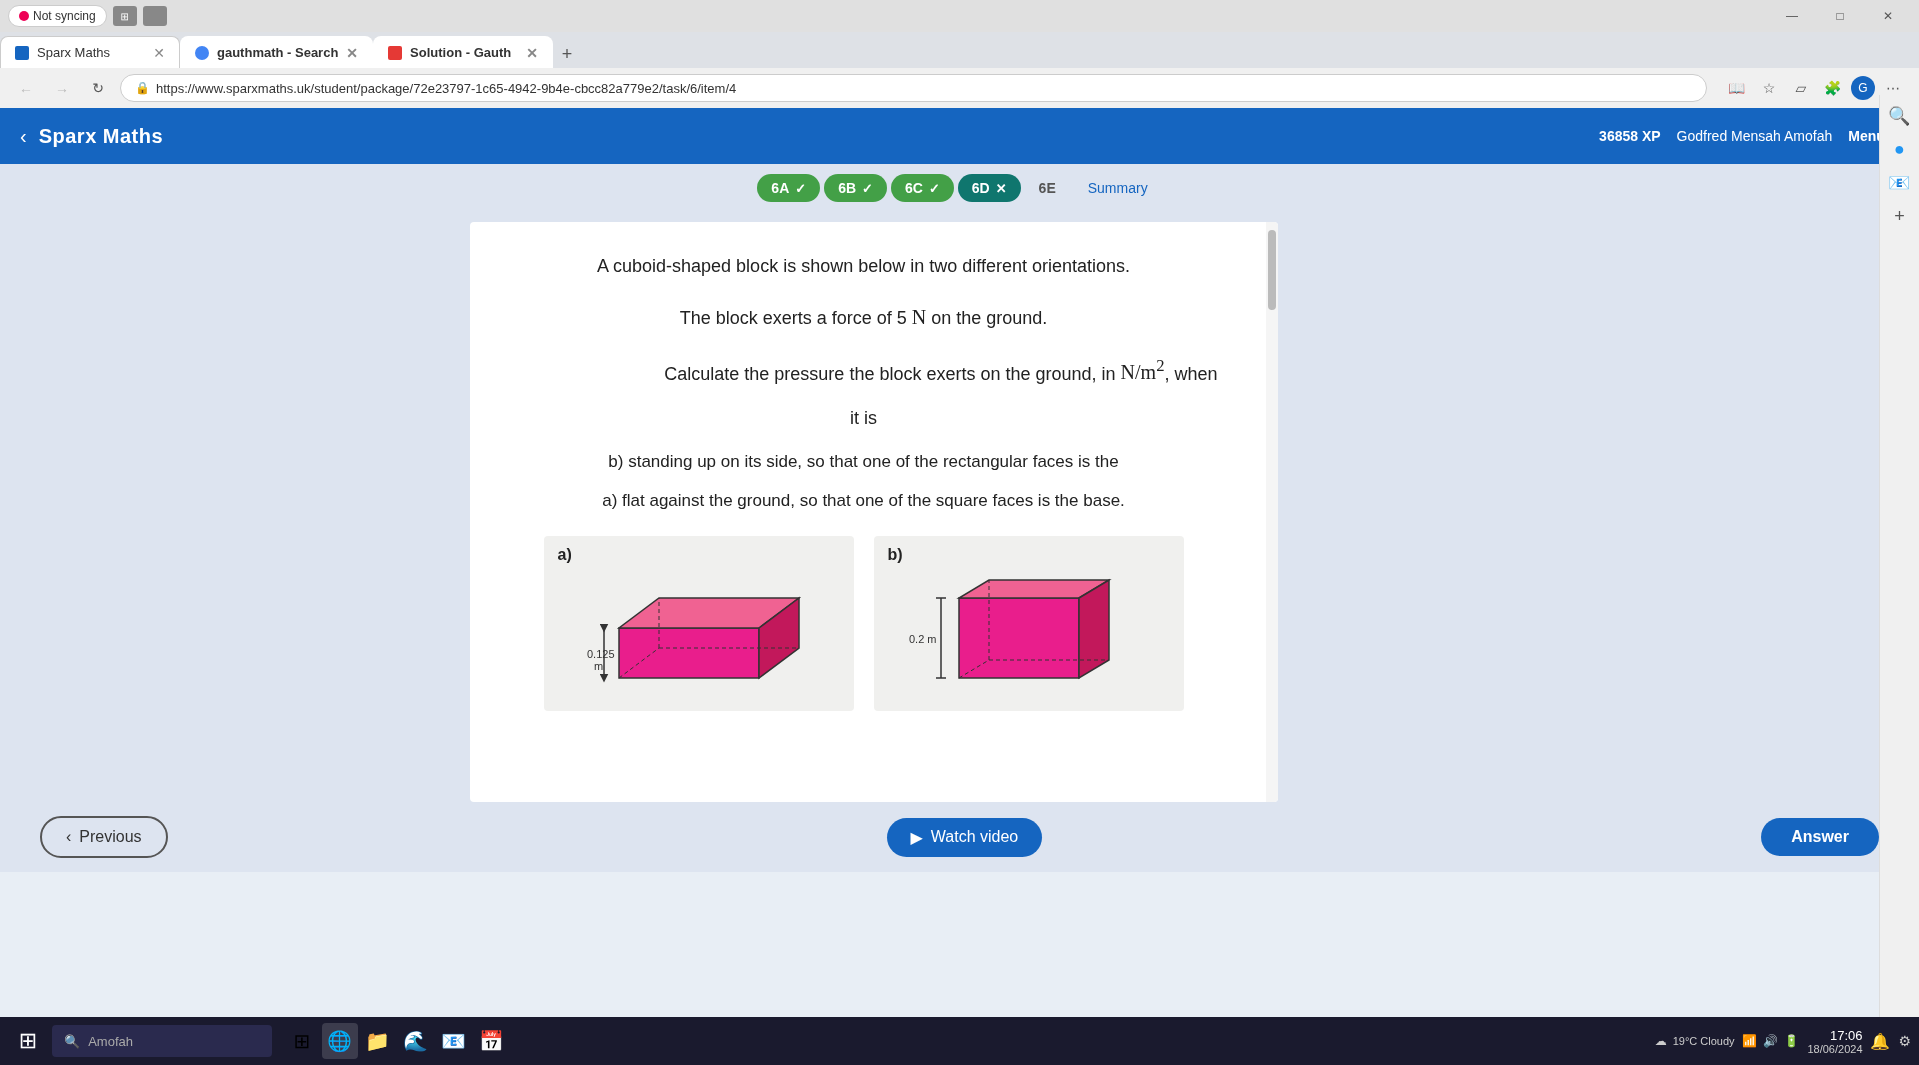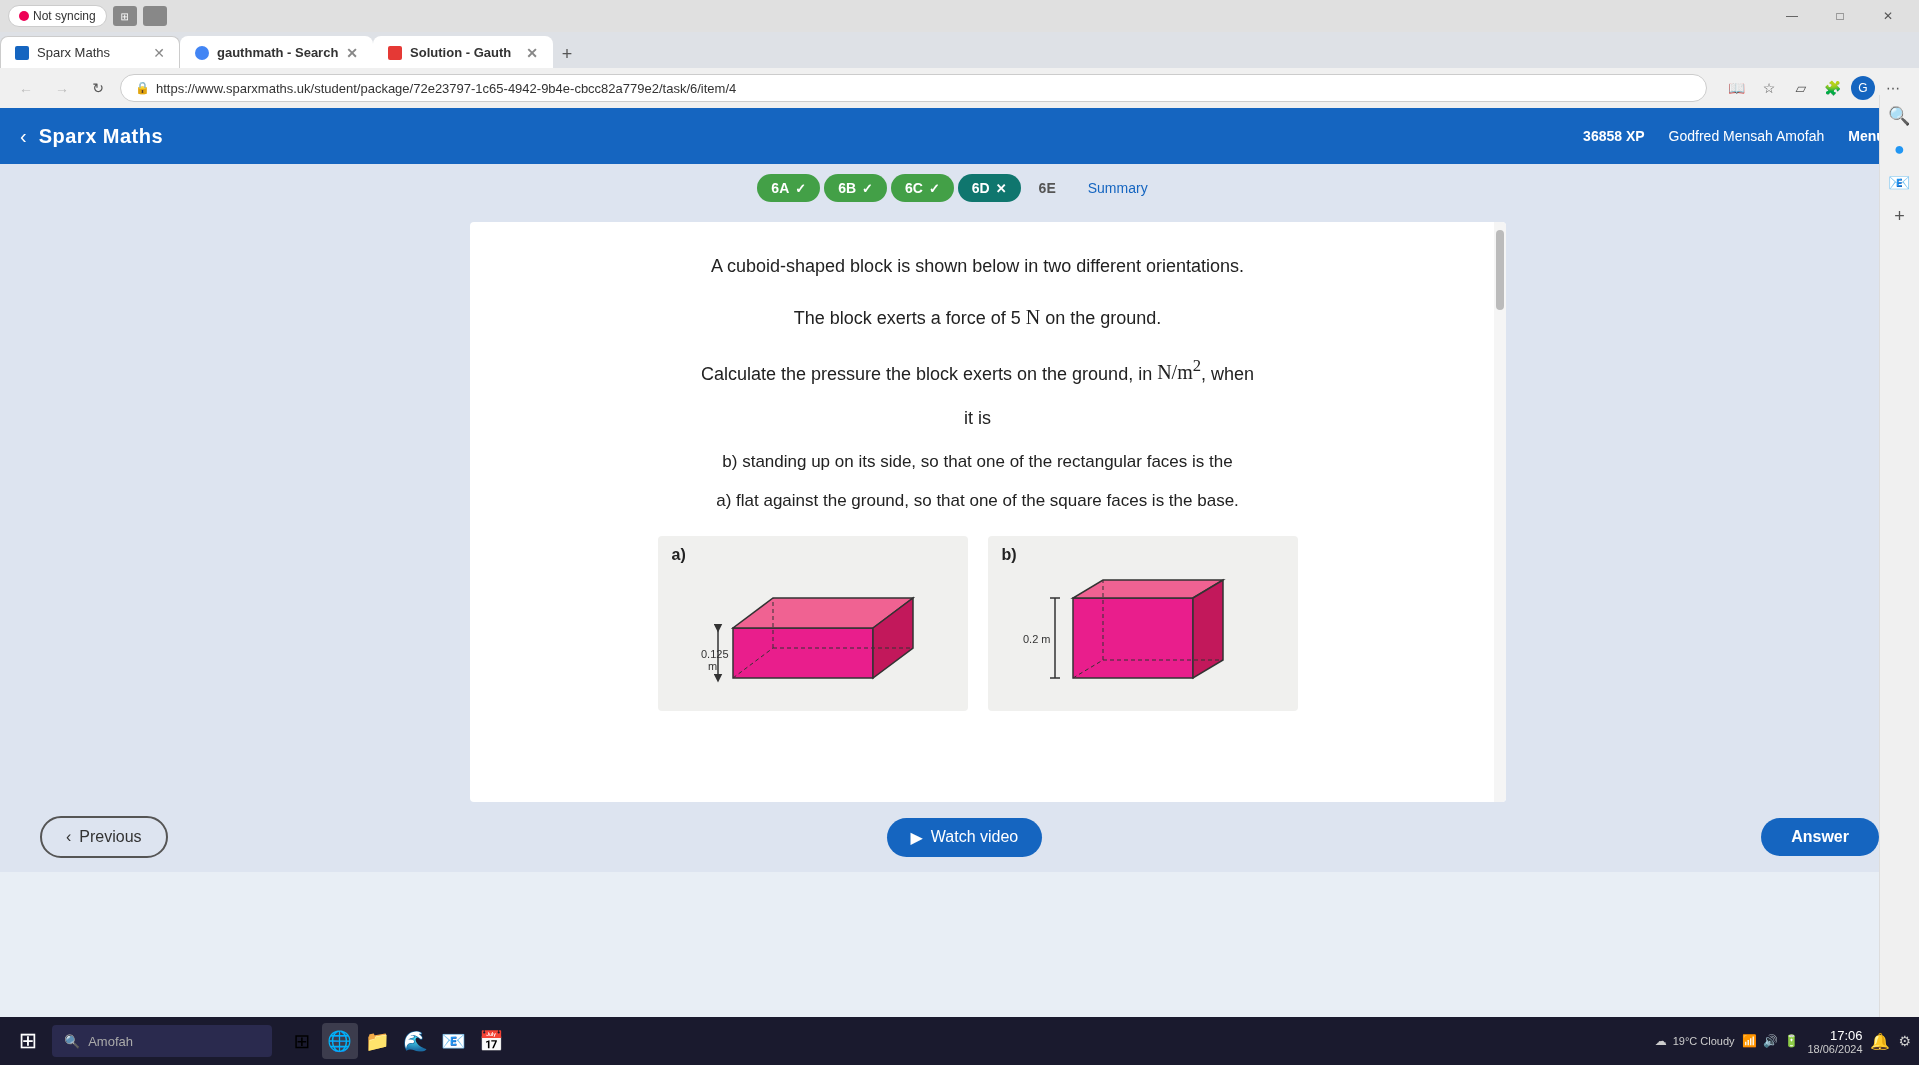--- a/index.html
+++ b/index.html
@@ -21,38 +21,38 @@
     .nav-btn { width: 28px; height: 28px; display: flex; align-items: center; justify-content: center; color: #555; font-size: 14px; cursor: pointer; border-radius: 50%; }
     .nav-btn.disabled { color: #bbb; cursor: default; }
     .address-bar { flex: 1; height: 28px; background: #fff; border: 1px solid #ccc; border-radius: 14px; display: flex; align-items: center; padding: 0 14px; font-size: 13px; color: #333; }
     .browser-actions { display: flex; align-items: center; gap: 4px; margin-left: 8px; }
     .browser-action-btn { width: 28px; height: 28px; display: flex; align-items: center; justify-content: center; color: #555; font-size: 14px; cursor: pointer; border-radius: 50%; }
 
     
     .sparx-header { background: #1565c0; height: 56px; display: flex; align-items: center; padding: 0 20px; position: relative; }
     .sparx-back-btn { color: white; font-size: 20px; cursor: pointer; margin-right: 12px; }
     .sparx-logo { color: white; font-size: 20px; font-weight: 700; letter-spacing: 0.5px; }
-    .sparx-header-right { margin-left: auto; display: flex; align-items: flex-end; gap: 24px; color: white; font-size: 14px; }
+    .sparx-header-right { margin-left: auto; display: flex; align-items: flex-end; gap: 16px; color: white; font-size: 14px; }
     .xp-badge { color: #fff; font-weight: 600; }
     .user-name { color: #fff; }
     .menu-btn { color: white; font-size: 14px; font-weight: 600; cursor: pointer; display: flex; align-items: center; gap: 6px; }
 
     
     .task-tabs { display: flex; justify-content: center; align-items: center; gap: 4px; padding: 10px 0; background: #dde4f0; }
     .task-tab { display: flex; align-items: center; gap: 6px; padding: 6px 14px; border-radius: 20px; font-size: 14px; font-weight: 600; cursor: pointer; }
     .task-tab.done { background: #43a047; color: white; }
     .task-tab.error { background: #0f766e; color: white; }
     .task-tab.inactive { background: transparent; color: #555; }
     .task-tab.summary { background: transparent; color: #1565c0; font-weight: 400; }
     .task-tab .check { font-size: 13px; }
     .task-tab .x { font-size: 13px; }
 
     
     .main-area { background: #dde4f0; display: flex; justify-content: center; padding: 10px 0 0; }
-    .content-card { background: white; width: 1036px; min-height: 580px; border-radius: 4px; padding: 30px 40px 20px; position: relative; overflow-y: auto; max-height: 600px; }
+    .content-card { background: white; width: 808px; min-height: 580px; border-radius: 4px; padding: 30px 40px 20px; position: relative; overflow-y: auto; max-height: 600px; }
 
     .question-text { text-align: center; font-size: 18px; color: #222; line-height: 1.6; margin-bottom: 20px; }
     .question-sub { text-align: center; font-size: 18px; color: #222; line-height: 1.7; margin-bottom: 14px; }
     .question-parts { font-size: 17px; color: #222; line-height: 1.7; margin-bottom: 10px; text-align: center; }
     .math-inline { font-family: 'Times New Roman', serif; font-size: 20px; }
 
     
     .diagrams-row { display: flex; gap: 20px; margin-top: 20px; justify-content: center; }
     .diagram-box { background: #f0f0ee; border-radius: 4px; width: 310px; height: 175px; position: relative; padding: 10px 14px; }
     .diagram-label { font-size: 16px; font-weight: 700; color: #222; margin-bottom: 4px; }
@@ -191,21 +191,21 @@
       <div style="position:absolute;right:0;top:0;width:12px;height:100%;background:#f5f5f5;">
         <div style="width:8px;height:80px;background:#bbb;border-radius:4px;margin:8px auto;"></div>
       </div>
 
       <div style="padding-right:20px;">
         <p class="question-text">A cuboid-shaped block is shown below in two different orientations.</p>
         <p class="question-text">
           The block exerts a force of 5 <span class="math-inline">N</span> on the ground.
         </p>
 
-        <p class="question-sub" style="margin-top:20px;">
+        <p class="question-sub" style="margin-top:20px;text-align:right;">
           Calculate the pressure the block exerts on the ground, in <span class="math-inline">N/m<sup>2</sup></span>, when
         </p>
         <p class="question-sub">it is</p>
 
         <p class="question-parts">b) standing up on its side, so that one of the rectangular faces is the</p>
         <p class="question-parts" style="margin-top:10px;">a) flat against the ground, so that one of the square faces is the base.</p>
 
         <div class="diagrams-row">
 
           <div class="diagram-box">

